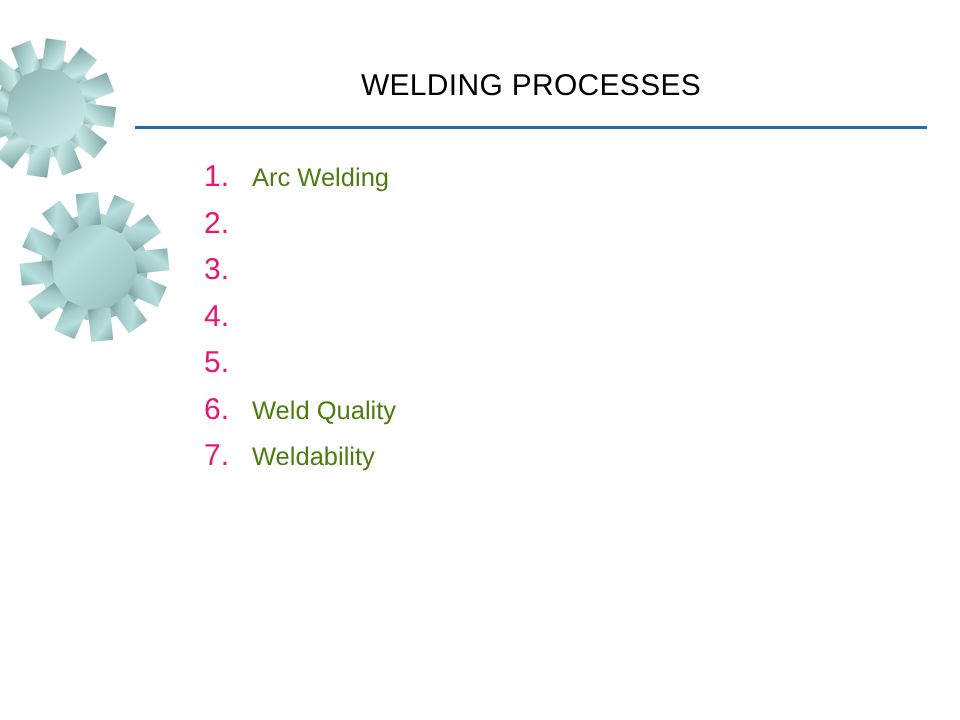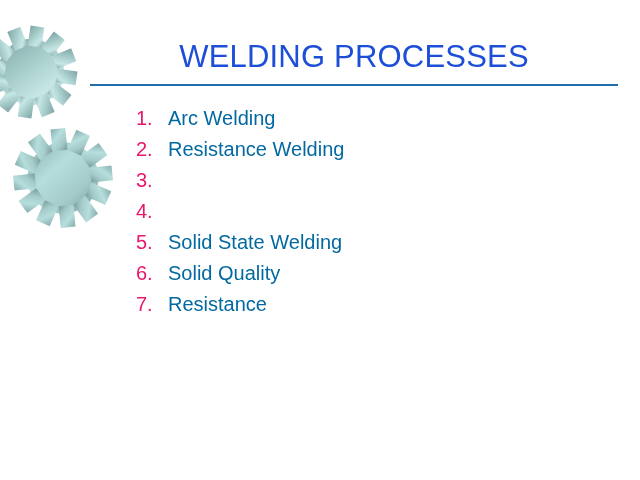--- a/index.html
+++ b/index.html
@@ -40,24 +40,24 @@
     top: 40px;
     width: 640px;
     height: 56px;
   }
   #slide-title {
     position: absolute;
     left: 90px;
     top: 0;
     width: 528px;
     text-align: center;
-    font-size: 31px;
+    font-size: 20px;
     font-weight: normal;
     letter-spacing: 0.2px;
-    color: #1d4ed8;
+    color: #000000;
     line-height: 34px;
     white-space: nowrap;
   }
   #title-rule {
     position: absolute;
     left: 90px;
     top: 44px;
     width: 528px;
     height: 2px;
     background: #1F6EAD;
@@ -80,22 +80,22 @@
     line-height: 31px;
   }
   .li-num {
     width: 32px;
     flex: 0 0 32px;
     color: #E8176B;
     font-size: 20px;
     text-align: left;
   }
   .li-text {
-    color: #0369a1;
-    font-size: 20px;
+    color: #4d7c0f;
+    font-size: 17px;
     white-space: nowrap;
   }
 </style>
 </head>
 <body>
 
 <div id="slide">
 
   <svg id="gear-art" viewBox="0 0 150 250" width="150" height="250" aria-hidden="true">
     <defs>
@@ -144,35 +144,33 @@
     <div id="title-rule"></div>
   </div>
 
   <ol id="process-list">
     <li>
       <span class="li-num">1.</span>
       <span class="li-text">Arc Welding</span>
     </li>
     <li>
       <span class="li-num">2.</span>
-      <span class="li-text">Resistance Welding</span>
     </li>
     <li>
       <span class="li-num">3.</span>
     </li>
     <li>
       <span class="li-num">4.</span>
     </li>
     <li>
       <span class="li-num">5.</span>
-      <span class="li-text">Solid State Welding</span>
     </li>
     <li>
       <span class="li-num">6.</span>
-      <span class="li-text">Solid Quality</span>
+      <span class="li-text">Weld Quality</span>
     </li>
     <li>
       <span class="li-num">7.</span>
-      <span class="li-text">Resistance</span>
+      <span class="li-text">Weldability</span>
     </li>
   </ol>
 
 </div>
 
 </body></html>

